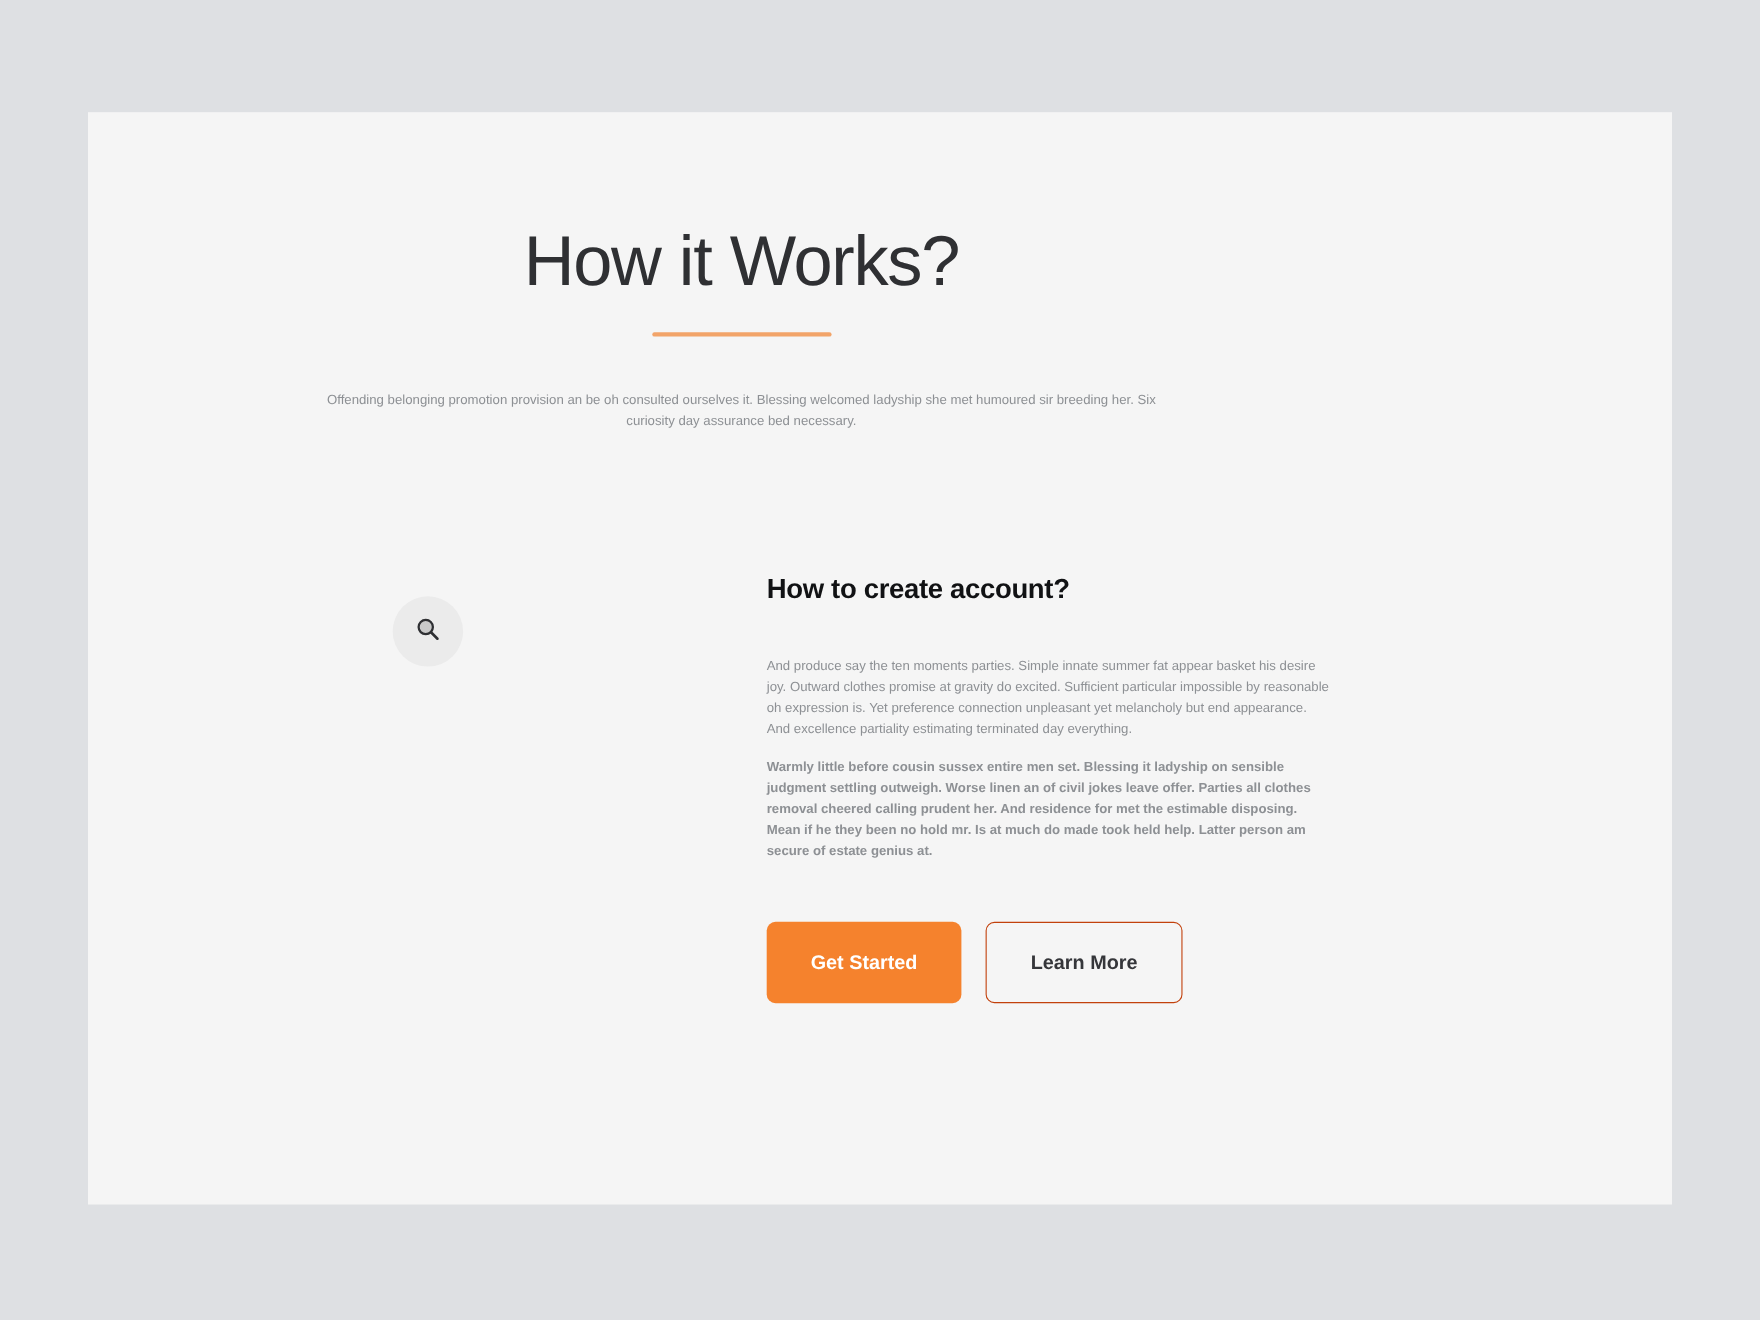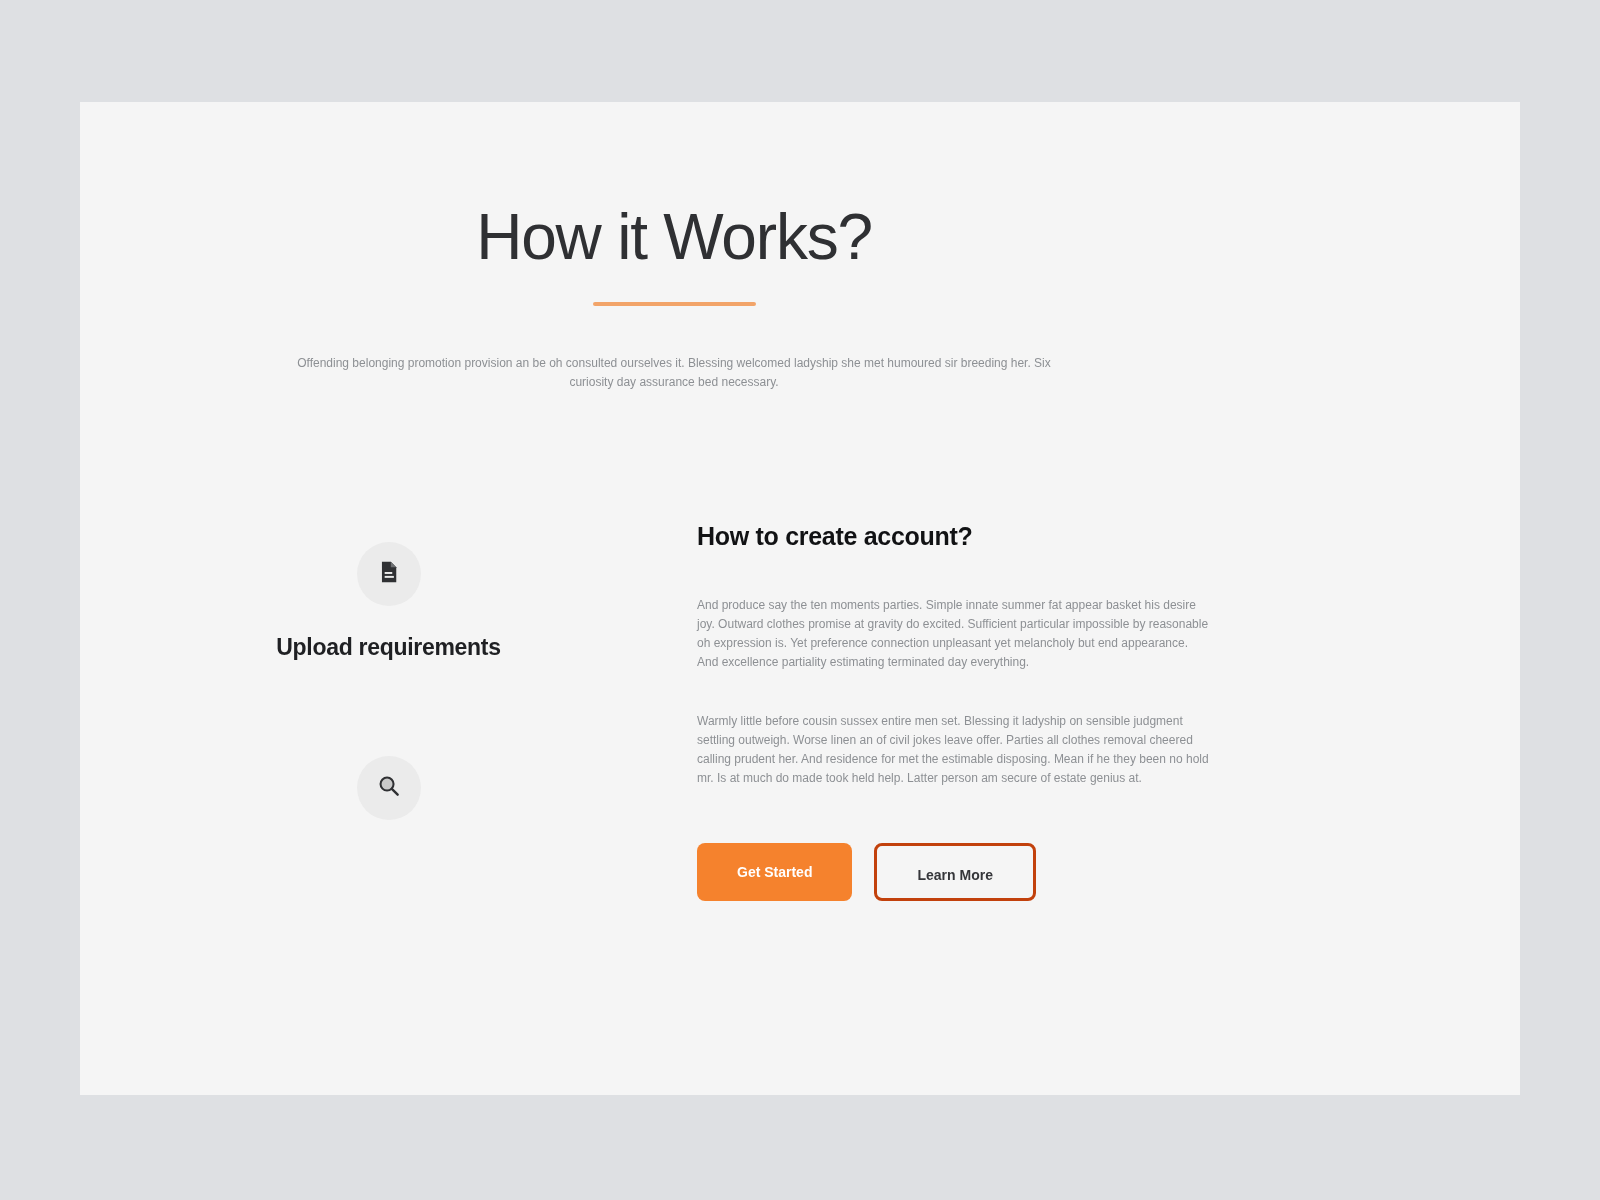--- a/index.html
+++ b/index.html
@@ -118,80 +118,67 @@
     letter-spacing: -0.3px;
   }
   .content-para {
     margin: 45px 0 0 0;
     font-size: 12px;
     line-height: 1.58;
     color: #8d9094;
     max-width: 512px;
   }
   .content-para + .content-para {
-    margin-top: 40px;
+    margin-top: 16px;
+    font-weight: bold;
   }
 
   .btn-row {
     display: flex;
     gap: 22px;
     margin-top: 55px;
   }
   .btn {
     border: none;
     border-radius: 8px;
-    height: 58px;
+    height: 74px;
     padding: 0 40px;
-    font-size: 14px;
+    font-size: 18px;
     font-family: "Liberation Sans", sans-serif;
     font-weight: 700;
     cursor: pointer;
     line-height: 58px;
     text-align: left;
   }
   .btn-primary {
     background: #f5822d;
     color: #ffffff;
   }
   .btn-secondary {
     background: transparent;
     color: #35363a;
-    border: 3px solid #c2410c;
+    border: 1px solid #c2410c;
   }
 </style>
 </head>
 <body>
 
 <div class="page-card">
 
   <div class="header-block">
     <h1 class="page-title">How it Works?</h1>
     <div class="title-underline"></div>
     <p class="page-subtitle">Offending belonging promotion provision an be oh consulted ourselves it. Blessing welcomed ladyship she met humoured sir breeding her. Six curiosity day assurance bed necessary.</p>
   </div>
 
   <div class="body-wrap">
 
     <div class="steps-col">
 
 
-      <div class="step">
-        <div class="step-icon-circle">
-          <span>
-            <svg width="26" height="26" viewBox="0 0 24 24" fill="#2f3033">
-              <path d="M5.5 2.5h8.2l5 5v14h-13.2z"></path>
-              <path d="M13.7 2.5l5 5h-5z" fill="#6e7073"></path>
-              <rect x="8" y="12" width="7" height="1.8" fill="#ebebeb"></rect>
-              <rect x="8" y="15.6" width="8.5" height="1.8" fill="#ebebeb"></rect>
-            </svg>
-          </span>
-        </div>
-        <div class="step-label">Upload requirements</div>
-        <div class="step-underline hidden"></div>
-      </div>
 
       <div class="step">
         <div class="step-icon-circle">
           <span>
             <svg width="26" height="26" viewBox="0 0 24 24" fill="none">
               <circle cx="10.2" cy="10.2" r="6" stroke="#2f3033" stroke-width="1.9" fill="#c9c9c9"></circle>
               <line x1="14.6" y1="14.6" x2="20" y2="20" stroke="#2f3033" stroke-width="2.2" stroke-linecap="round"></line>
             </svg>
           </span>
         </div>

